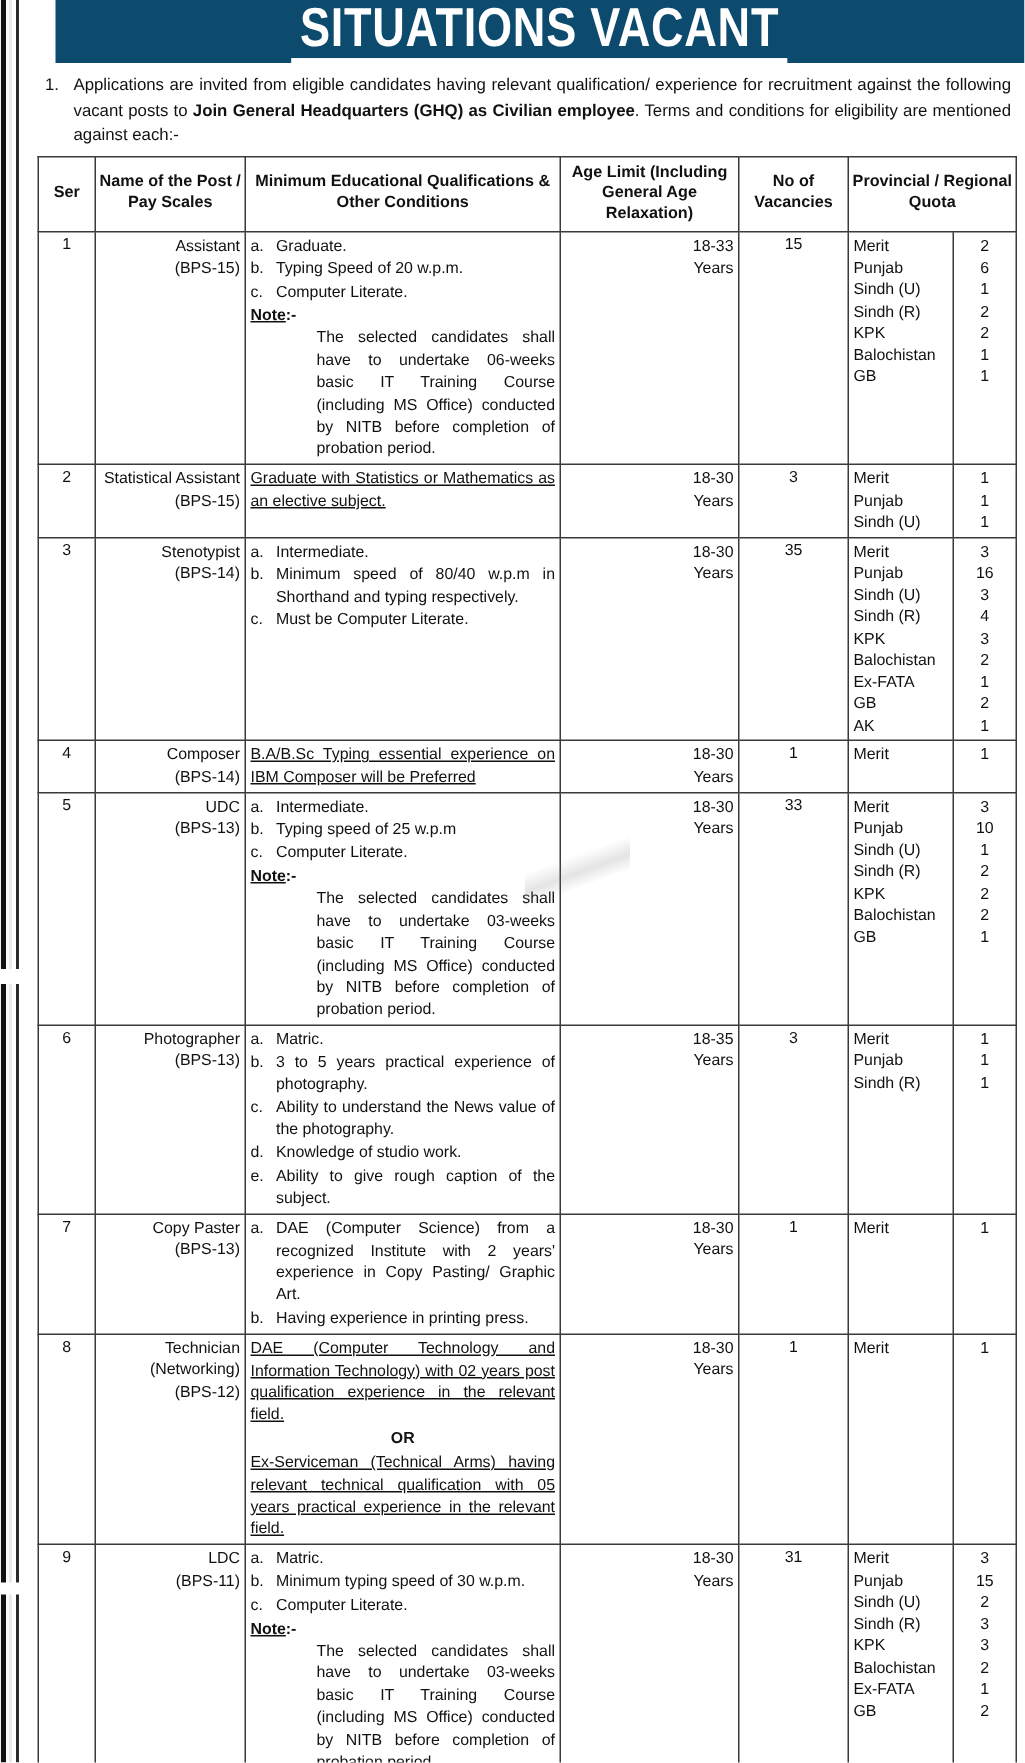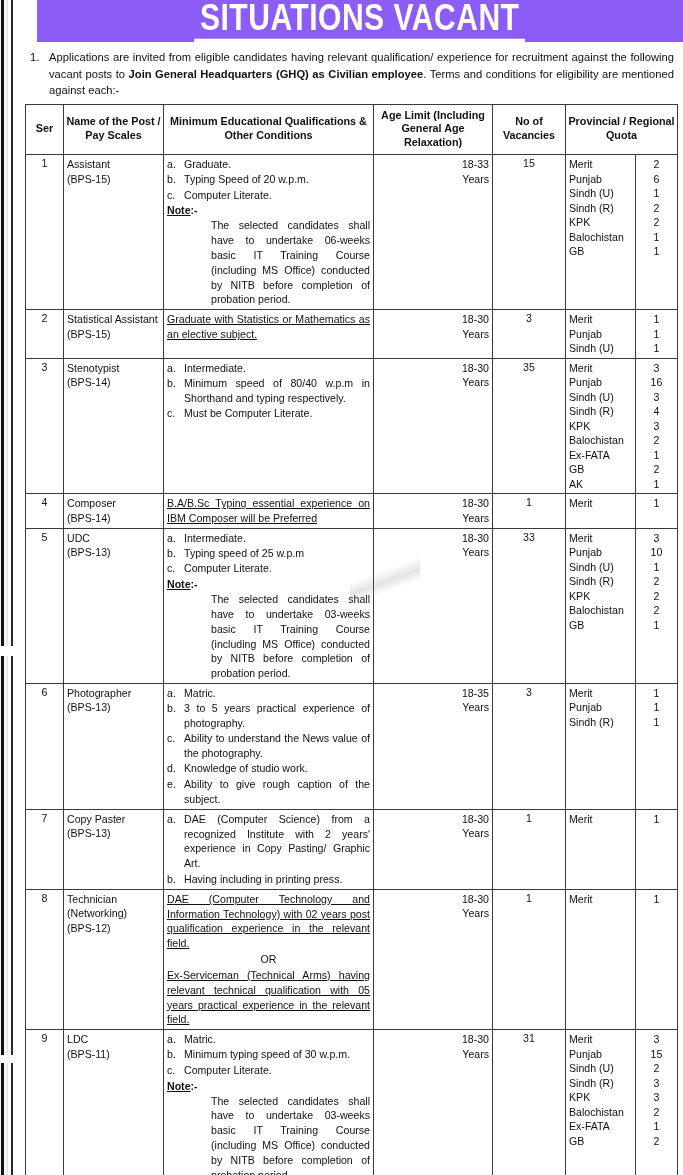--- a/index.html
+++ b/index.html
@@ -39,21 +39,21 @@
 
   .page {
     position: absolute;
     left: 20px; top: 0; right: 0; bottom: 0;
     background: #fff;
   }
 
   
   .banner {
     height: 42px;
-    background: #8b5cf6;
+    background: #0c4a6e;
     display: flex;
     align-items: center;
     justify-content: center;
     position: relative;
     margin-left: 17px;
   }
   .banner-title {
     color: #fff;
     font-weight: bold;
     font-size: 31px;
@@ -106,21 +106,21 @@
 
   col.c-ser   { width: 38px; }
   col.c-name  { width: 100px; }
   col.c-qual  { width: 210px; }
   col.c-age   { width: 119px; }
   col.c-vac   { width: 73px; }
   col.c-qname { width: 70px; }
   col.c-qnum  { width: 42px; }
 
   td.ser   { text-align: center; padding-top: 3px; }
-  td.name  { padding-left: 5px; padding-top: 3px; line-height: 14.5px; }
+  td.name  { padding-left: 5px; padding-top: 3px; line-height: 14.5px; text-align: right; }
   td.qual  { padding: 3px 5px 4px 5px; }
   td.age   { text-align: right; padding-top: 3px; line-height: 14.5px; }
   td.vac   { text-align: center; padding-top: 3px; }
   td.qname { padding-left: 5px; padding-top: 3px; line-height: 14.5px; }
   td.qnum  { text-align: center; padding-top: 3px; line-height: 14.5px; }
 
   
   ul.items { list-style: none; margin: 0; padding: 0; }
   ul.items li {
     display: flex;
@@ -138,21 +138,21 @@
   }
 
   .plain-para {
     text-align: justify;
     text-justify: inter-word;
     line-height: 14.8px;
     text-decoration: underline;
   }
   .or-line {
     text-align: center;
-    font-weight: normal;
+    font-weight: bold;
     line-height: 15px;
     margin: 1px 0;
   }
   .note-label {
     font-weight: bold;
     line-height: 15px;
     margin-top: 1px;
   }
   .note-label u { text-decoration: underline; }
   .note-body {
@@ -459,21 +459,21 @@
             <div>(BPS-13)</div>
           </td>
           <td class="qual">
             <ul class="items">
               <li>
                 <span class="mk">a.</span>
                 <span class="tx">DAE (Computer Science) from a recognized Institute with 2 years' experience in Copy Pasting/ Graphic Art.</span>
               </li>
               <li>
                 <span class="mk">b.</span>
-                <span class="tx">Having including in printing press.</span>
+                <span class="tx">Having experience in printing press.</span>
               </li>
             </ul>
           </td>
           <td class="age">
             <div>18-30</div>
             <div>Years</div>
           </td>
           <td class="vac">1</td>
           <td class="qname">
             <div class="quota-line">Merit</div>

